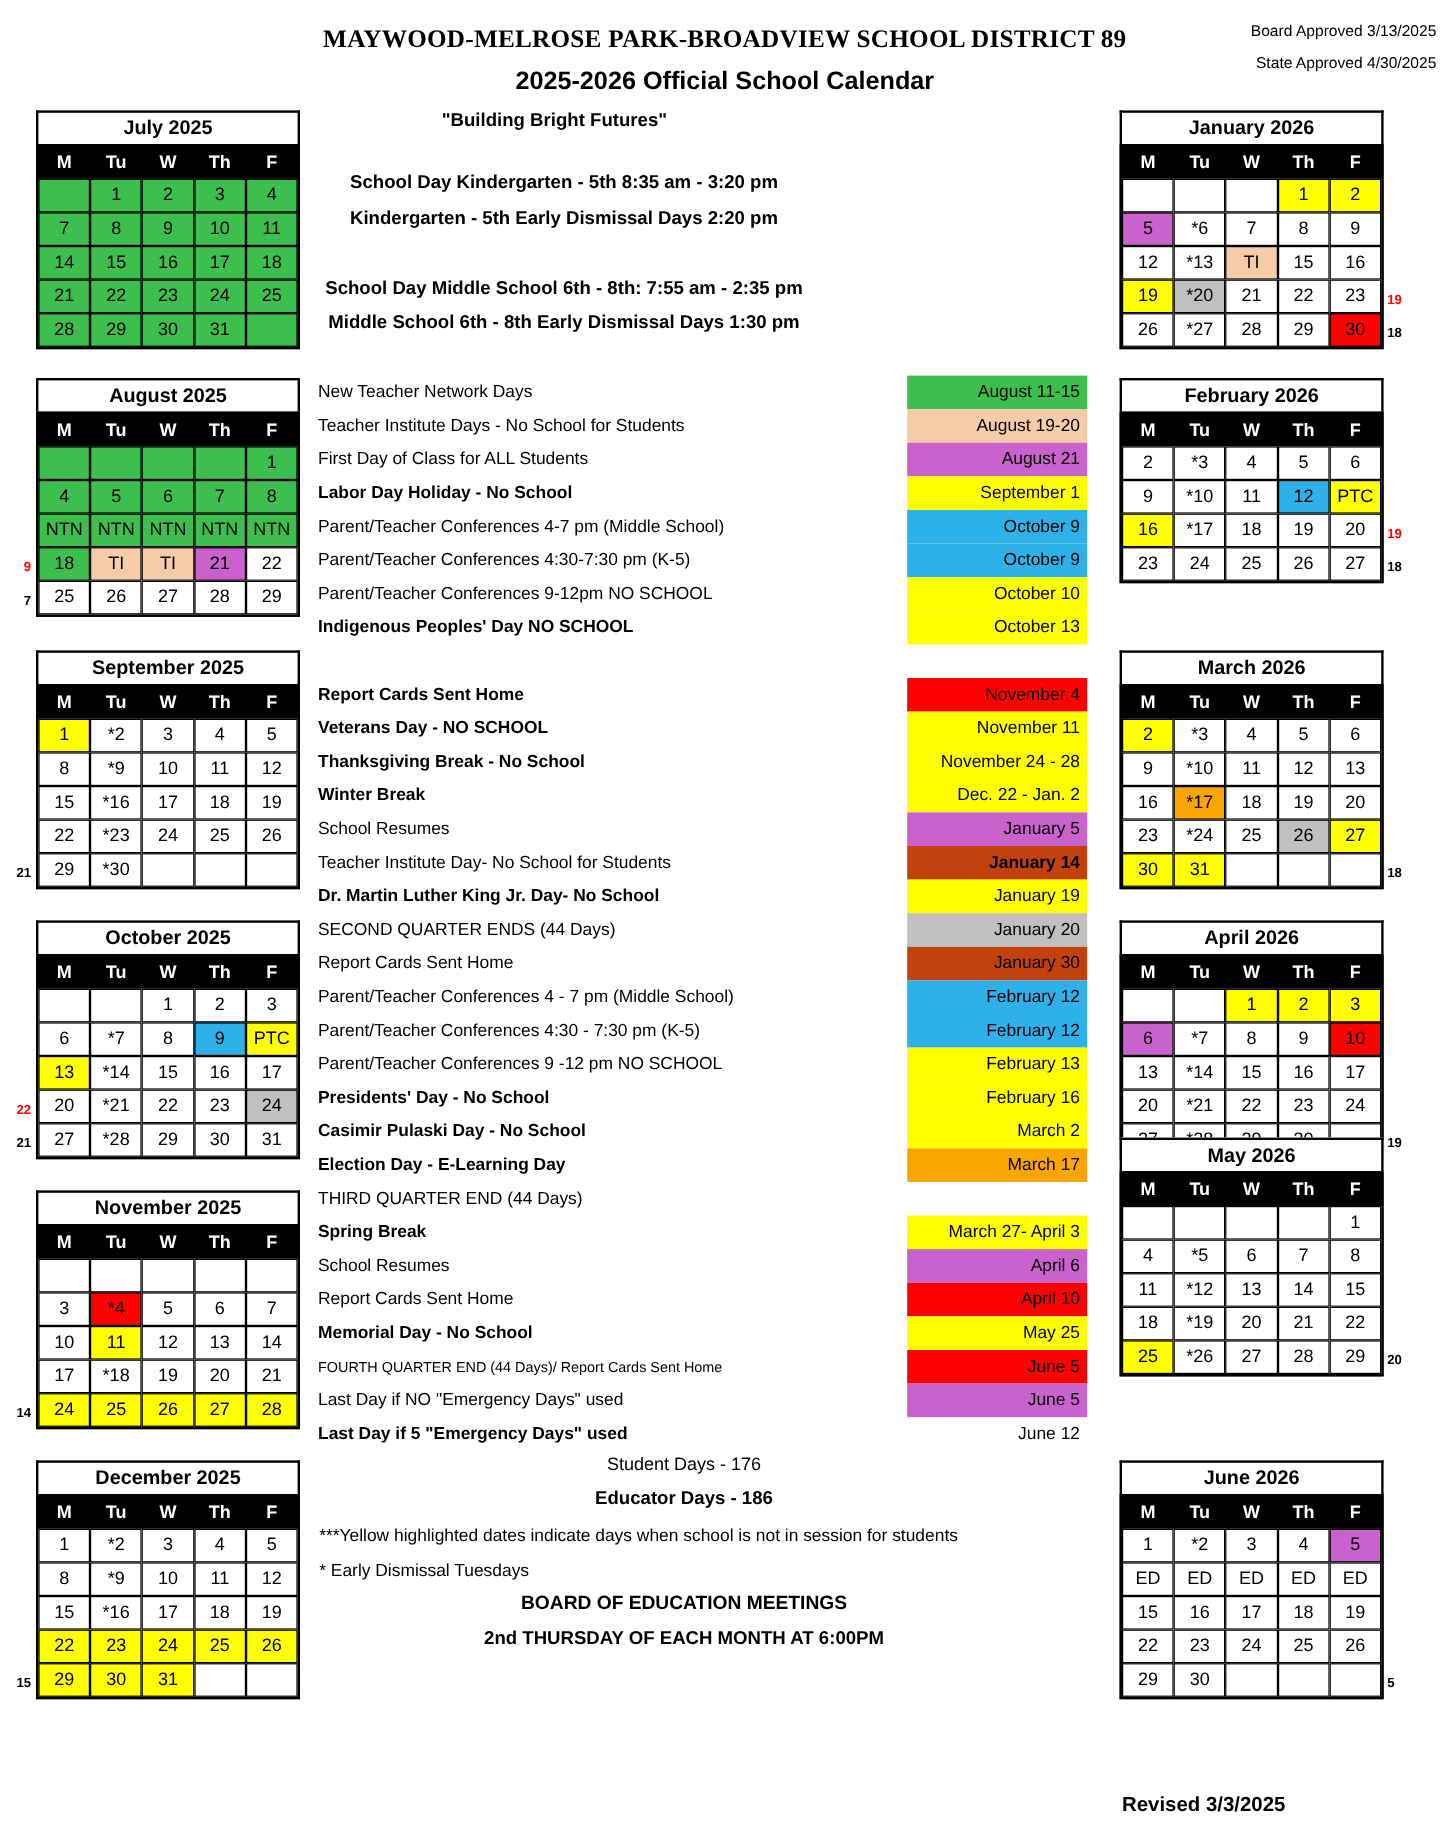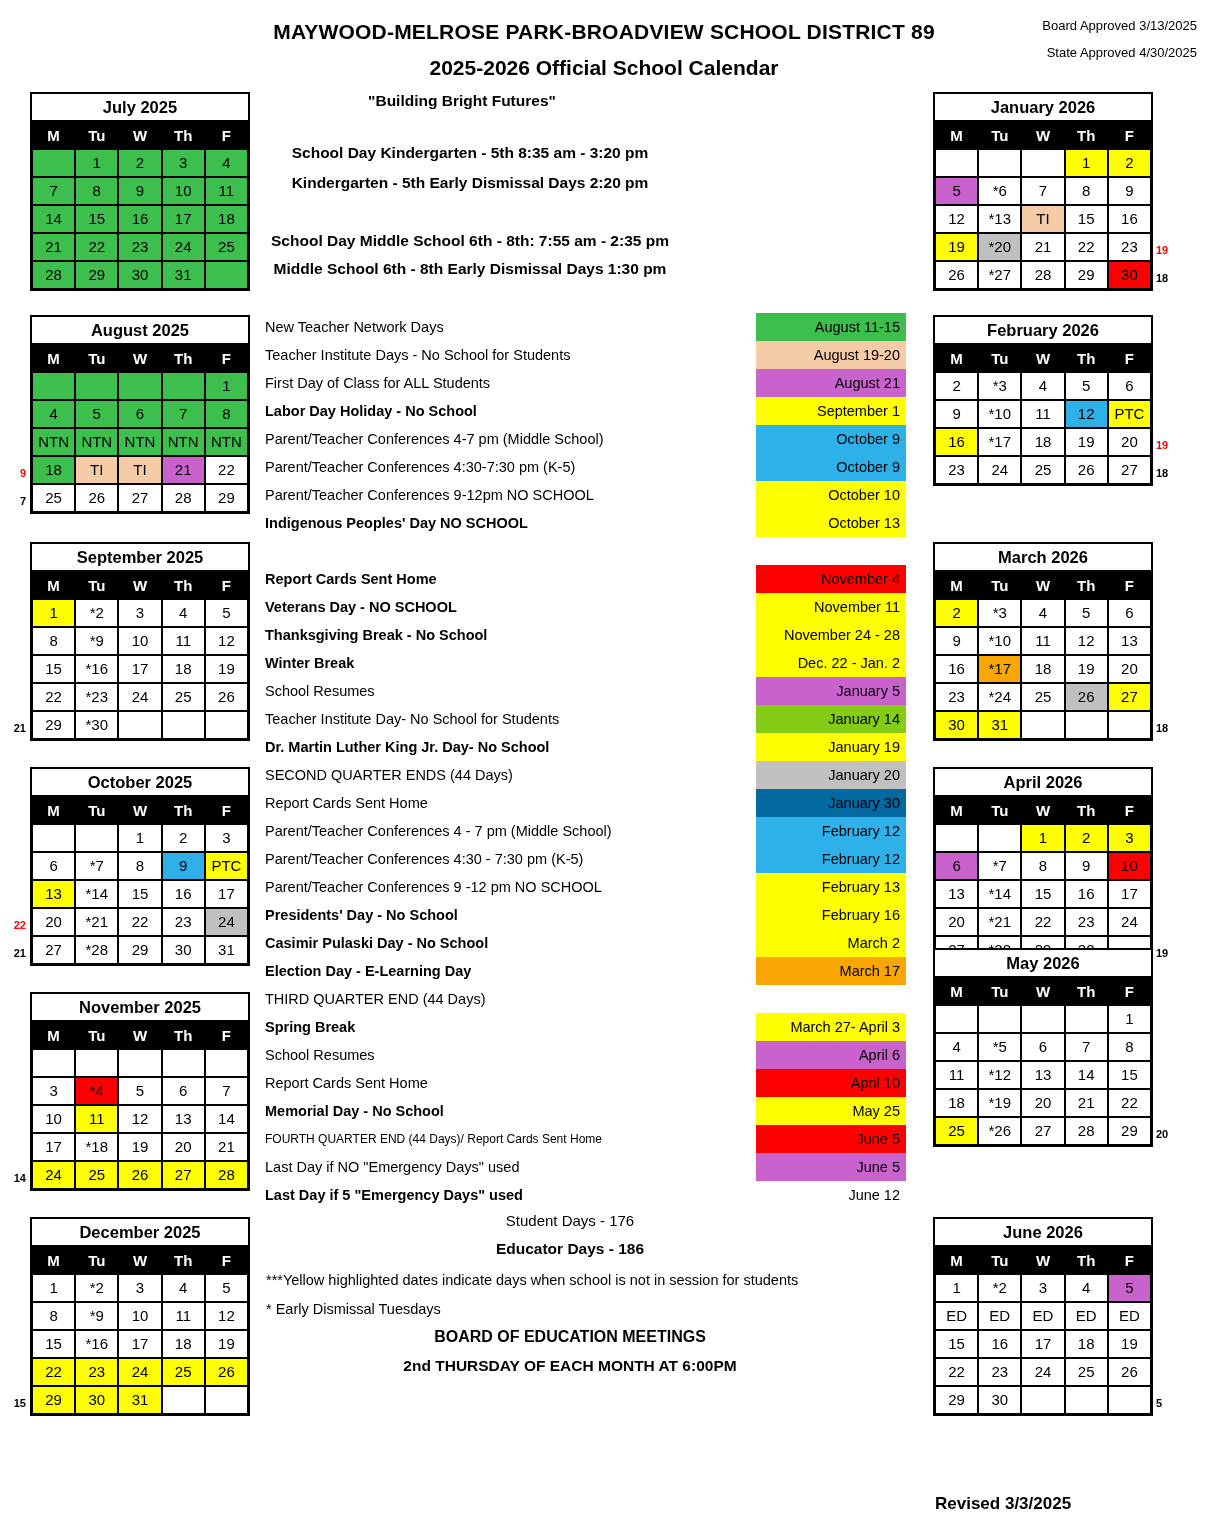--- a/index.html
+++ b/index.html
@@ -3,21 +3,21 @@
 <meta charset="utf-8">
 <style>
   html,body{margin:0;padding:0;}
   body{font-family:"Liberation Sans","DejaVu Sans",sans-serif;background:#fff;}
   #page{position:relative;width:1207px;height:1536px;background:#fff;overflow:hidden;}
 
   .abs{position:absolute;}
   .b{font-weight:bold;}
 
   
-  #title1{left:104px;top:20px;width:1000px;font-size:21px;font-weight:bold;text-align:center;letter-spacing:0.2px;}
+  #title1{left:104px;top:20px;width:1000px;font-size:21px;font-weight:bold;text-align:center;letter-spacing:0.2px;font-family:Liberation Serif, serif;}
   #title2{left:104px;top:56px;width:1000px;font-size:21px;font-weight:bold;text-align:center;}
   #approved1{right:10px;top:18px;font-size:13px;text-align:right;}
   #approved2{right:10px;top:45px;font-size:13px;text-align:right;}
   #motto{left:312px;top:92px;width:300px;font-size:15.5px;font-weight:bold;text-align:center;}
 
   .info-line{left:270px;width:400px;font-size:15.5px;font-weight:bold;text-align:center;white-space:nowrap;}
 
   
   .month{position:absolute;width:220px;background:#fff;}
   .m-title{border:2px solid #000;border-bottom:none;height:28px;line-height:27px;text-align:center;font-weight:bold;font-size:16.5px;box-sizing:border-box;background:#fff;}
@@ -538,33 +538,33 @@
       <div class="legend-row" style="top: 649px;">
         <div class="legend-label b">Winter Break</div>
         <div class="legend-box" style="background: rgb(255, 255, 0);">Dec. 22 - Jan. 2</div>
       </div>
       <div class="legend-row" style="top: 677px;">
         <div class="legend-label">School Resumes</div>
         <div class="legend-box" style="background: rgb(202, 98, 206);">January 5</div>
       </div>
       <div class="legend-row" style="top: 705px;">
         <div class="legend-label">Teacher Institute Day- No School for Students</div>
-        <div class="legend-box" style="background: #84cc16;">January 14</div>
+        <div class="legend-box" style="background: #c2410c; font-weight: bold;">January 14</div>
       </div>
       <div class="legend-row" style="top: 733px;">
         <div class="legend-label b">Dr. Martin Luther King Jr. Day- No School</div>
         <div class="legend-box" style="background: rgb(255, 255, 0);">January 19</div>
       </div>
       <div class="legend-row" style="top: 761px;">
         <div class="legend-label">SECOND QUARTER ENDS (44 Days)</div>
         <div class="legend-box" style="background: rgb(192, 192, 192);">January 20</div>
       </div>
       <div class="legend-row" style="top: 789px;">
         <div class="legend-label">Report Cards Sent Home</div>
-        <div class="legend-box" style="background: #0369a1;">January 30</div>
+        <div class="legend-box" style="background: #c2410c;">January 30</div>
       </div>
       <div class="legend-row" style="top: 817px;">
         <div class="legend-label">Parent/Teacher Conferences 4 - 7 pm (Middle School)</div>
         <div class="legend-box" style="background: rgb(45, 177, 232);">February 12</div>
       </div>
       <div class="legend-row" style="top: 845px;">
         <div class="legend-label">Parent/Teacher Conferences 4:30 - 7:30 pm (K-5)</div>
         <div class="legend-box" style="background: rgb(45, 177, 232);">February 12</div>
       </div>
       <div class="legend-row" style="top: 873px;">

